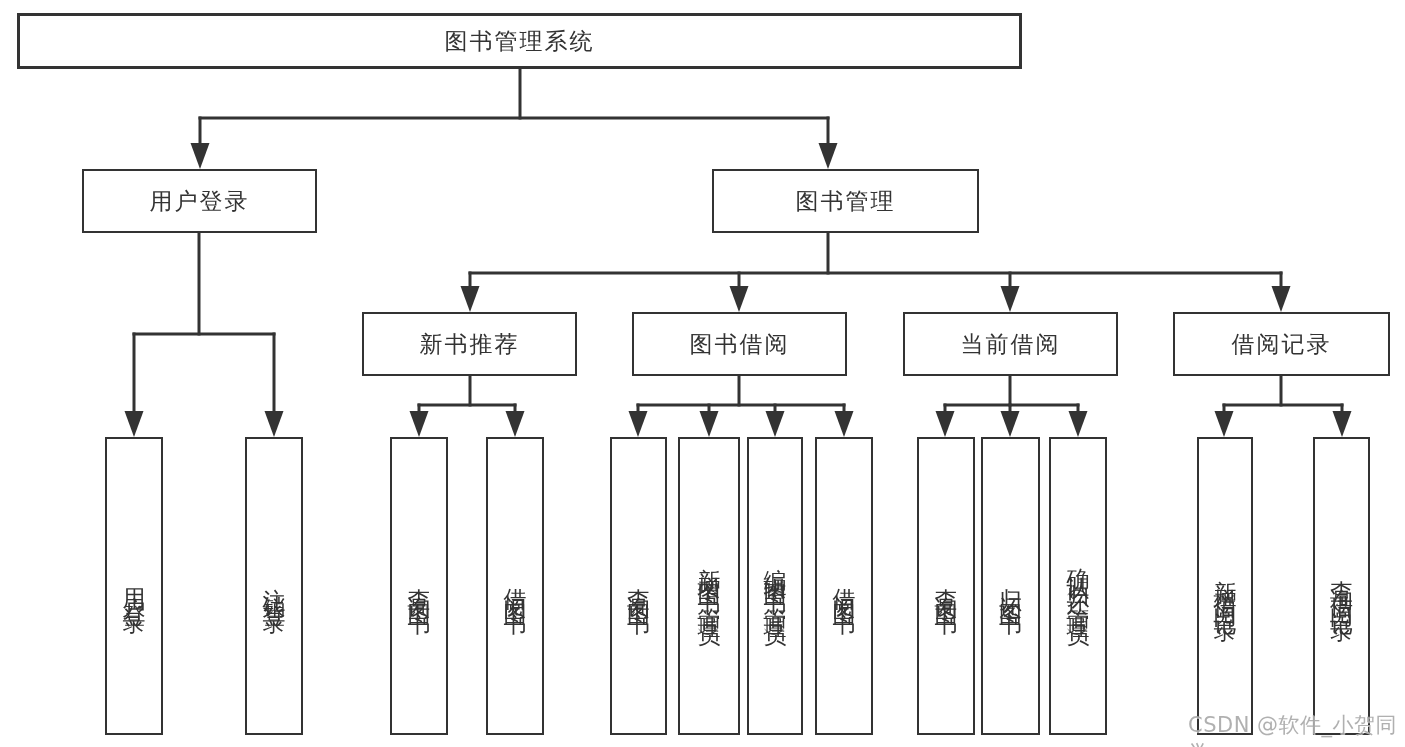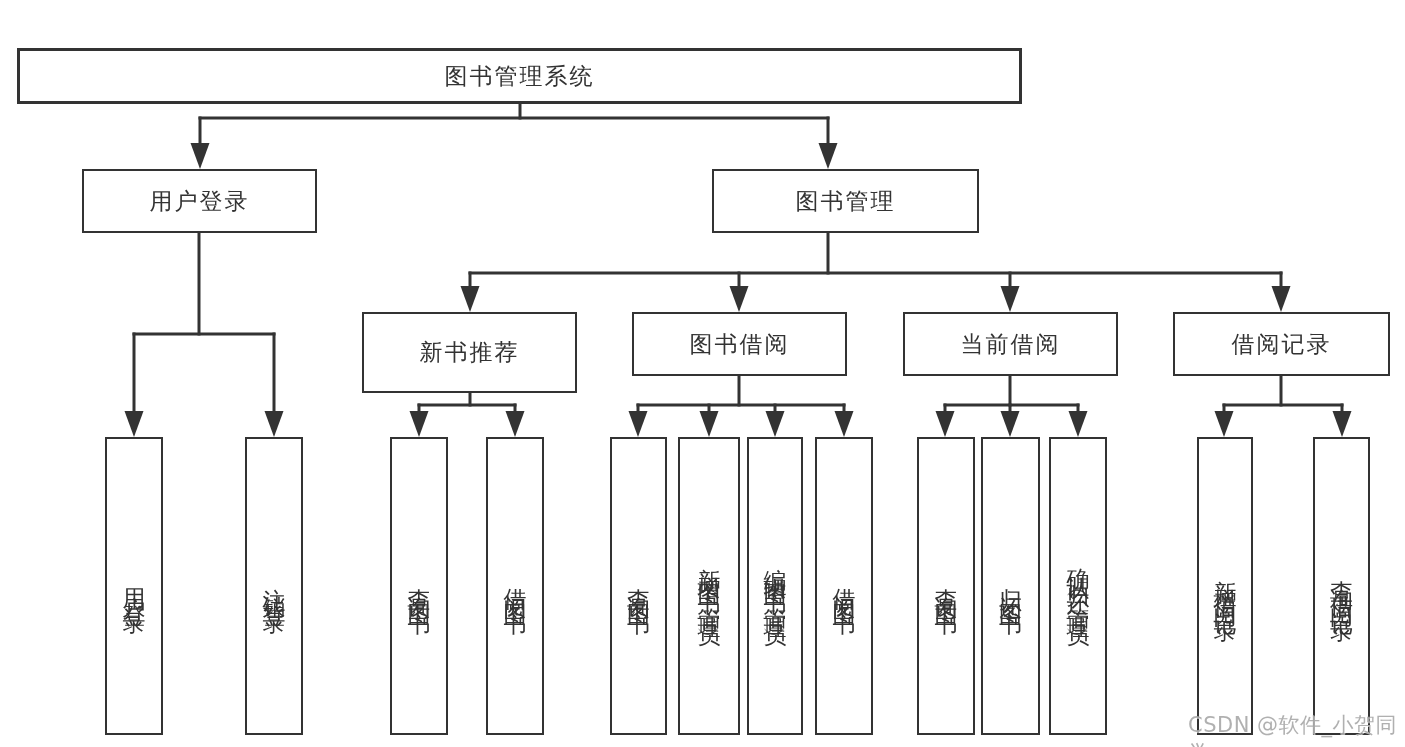--- a/index.html
+++ b/index.html
@@ -6,21 +6,21 @@
   body { width:1405px; height:747px; font-family:"DejaVu Sans", sans-serif; }
   .stage { position:relative; width:1405px; height:747px; background:#ffffff; overflow:hidden; }
   .stage > svg { position:absolute; left:0; top:0; z-index:1; }
   .node {
     position:absolute; box-sizing:border-box; background:#ffffff;
     border:2.5px solid #333333; color:#333333;
     display:flex; align-items:center; justify-content:center;
     z-index:2; white-space:nowrap;
   }
   .node-h { font-size:23px; letter-spacing:2px; }
-  .node-root { border-width:3px;margin-top:35px; }
+  .node-root { border-width:3px; }
   .node-v {
     writing-mode:vertical-rl; text-orientation:mixed;
     font-size:23px; letter-spacing:8px; line-height:1; padding:4px 0;
   }
   .watermark {
     position:absolute; z-index:5; font-size:21px; letter-spacing:0.5px;
     color:rgba(169,169,169,0.92);
     text-shadow:1px 1px 0 rgba(255,255,255,0.6);
   }
 </style>
@@ -92,21 +92,21 @@
       <polygon points="1214.5,411 1233.5,411 1224,437"></polygon>
       <polygon points="1332.5,411 1351.5,411 1342,437"></polygon>
     </g>
   </svg>
 
   <div class="node node-h node-root" style="left:17px;top:13px;width:1005px;height:56px;">图书管理系统</div>
 
   <div class="node node-h" style="left:82px;top:169px;width:235px;height:64px;">用户登录</div>
   <div class="node node-h" style="left:712px;top:169px;width:267px;height:64px;">图书管理</div>
 
-  <div class="node node-h" style="left:362px;top:312px;width:215px;height:81px;">新书推荐</div>
+  <div class="node node-h" style="left:362px;top:312px;width:215px;height:64px;">新书推荐</div>
   <div class="node node-h" style="left:632px;top:312px;width:215px;height:64px;">图书借阅</div>
   <div class="node node-h" style="left:903px;top:312px;width:215px;height:64px;">当前借阅</div>
   <div class="node node-h" style="left:1173px;top:312px;width:217px;height:64px;">借阅记录</div>
 
   <div class="node node-v" style="left:105px;top:437px;width:58px;height:298px;">用户登录</div>
   <div class="node node-v" style="left:245px;top:437px;width:58px;height:298px;">注销登录</div>
 
   <div class="node node-v" style="left:390px;top:437px;width:58px;height:298px;">查询图书</div>
   <div class="node node-v" style="left:486px;top:437px;width:58px;height:298px;">借阅图书</div>
 

